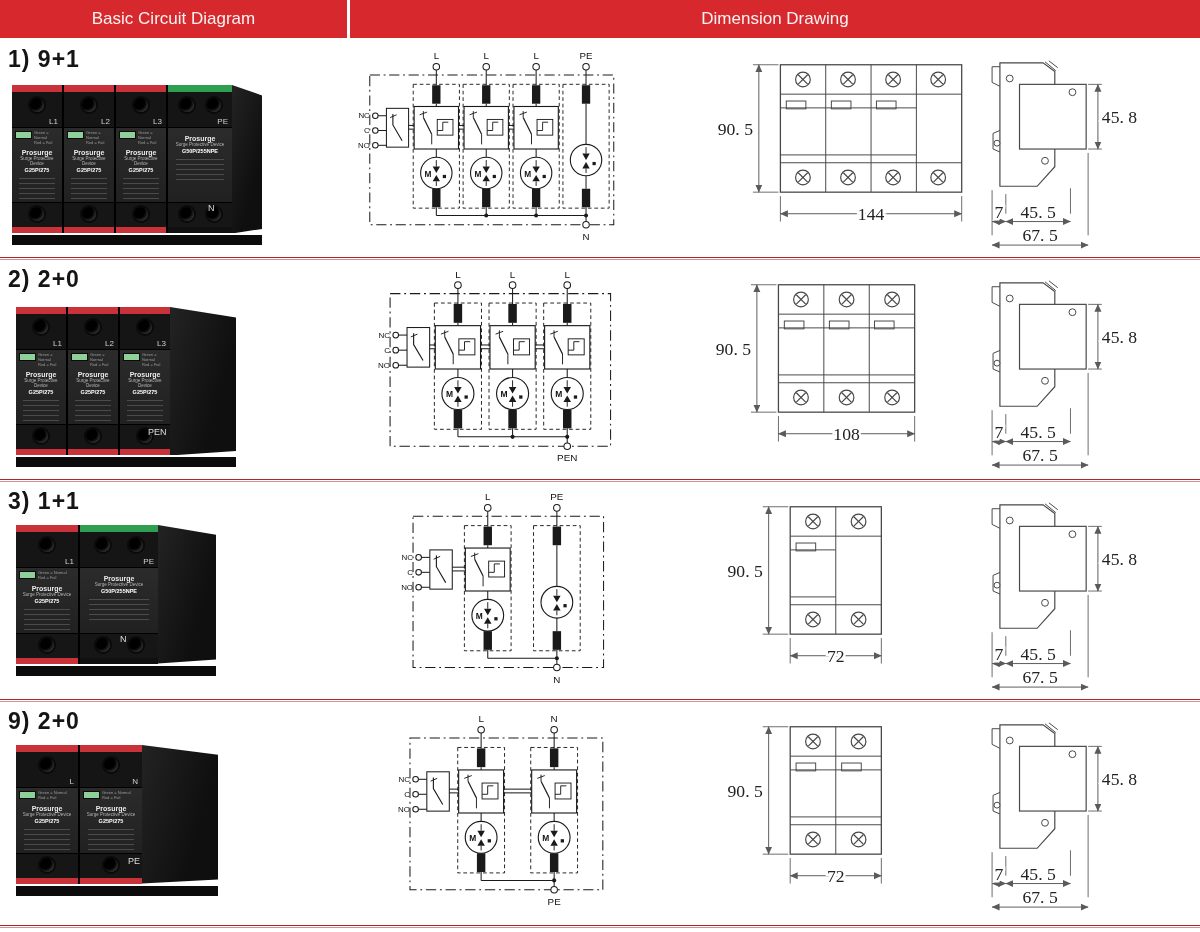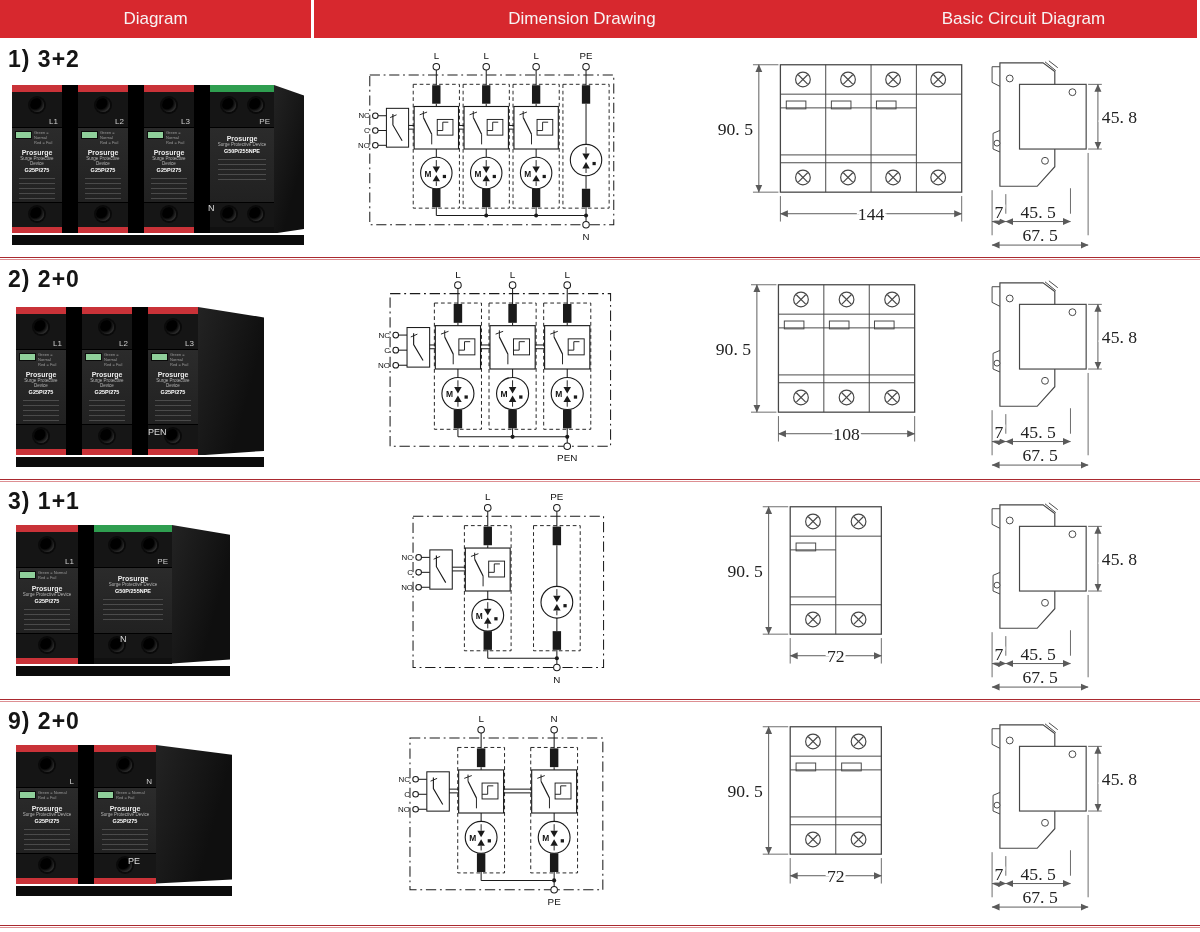--- a/index.html
+++ b/index.html
@@ -13,21 +13,21 @@
   .hc3{flex:1;}
   
   .sep{position:absolute;left:0;width:1200px;height:1px;background:#fff;
        border-top:1px solid #a9292f;border-bottom:1px solid #dd8f92;}
   
   .row{position:absolute;left:0;width:1200px;}
   .rlabel{position:absolute;top:5px;left:8px;font-size:23px;font-weight:700;color:#151515;letter-spacing:1px;}
   
   .photo{position:absolute;}
   .dev{display:flex;align-items:stretch;}
-  .mods{display:flex;gap:16px;background:#000;padding:0;}
+  .mods{display:flex;gap:2px;background:#000;padding:0;}
   .mod{display:flex;flex-direction:column;width:50px;background:#1d1d1d;}
   .mod.w62{width:62px;} .mod.w78{width:78px;} .mod.w64{width:64px;}
   .cap{height:7px;background:#555;}
   .cap[data-cap="red"]{background:#c93238;}
   .cap[data-cap="green"]{background:#2f9e50;}
   .tblock{height:35px;background:#151515;position:relative;}
   .hole{width:14px;height:14px;border-radius:50%;position:absolute;top:6px;left:50%;transform:translateX(-50%);
         background:radial-gradient(circle at 35% 35%,#000 45%,#383838 80%);box-shadow:0 0 0 2px #0a0a0a;}
   .hole.h2l{left:30%;} .hole.h2r{left:72%;}
   .tlabel{position:absolute;bottom:1px;right:4px;color:#cfcfcf;font-size:8px;}
@@ -124,27 +124,26 @@
         <line class="ext" x1="86" y1="132" x2="86" y2="158"></line>
         <line class="ext" x1="104" y1="96" x2="104" y2="180"></line>
         <line class="dim" x1="6" y1="166" x2="20" y2="166"></line>
         <line class="dim" x1="20" y1="166" x2="86" y2="166"></line>
         <line class="dim" x1="6" y1="190" x2="104" y2="190"></line>
       </g>
     </defs>
   </svg>
 
   <div class="hdr">
-    <div class="hc hc1">Diagram</div>
+    <div class="hc hc2">Basic Circuit Diagram</div>
     <div class="hc hc3">Dimension Drawing</div>
-    <div class="hc hc2">Basic Circuit Diagram</div>
   </div>
 
   <div class="row" style="top:41px;height:216px;">
-    <div class="rlabel">1) 3+2</div>
+    <div class="rlabel">1) 9+1</div>
 
     <div class="photo" style="left:12px;top:44px;">
       <div class="dev">
         <div class="mods">
           <div class="mod">
             <div class="cap" data-cap="red"></div>
             <div class="tblock">
                 <span class="hole"></span>
                 <span class="tlabel">L1</span>
               </div>

